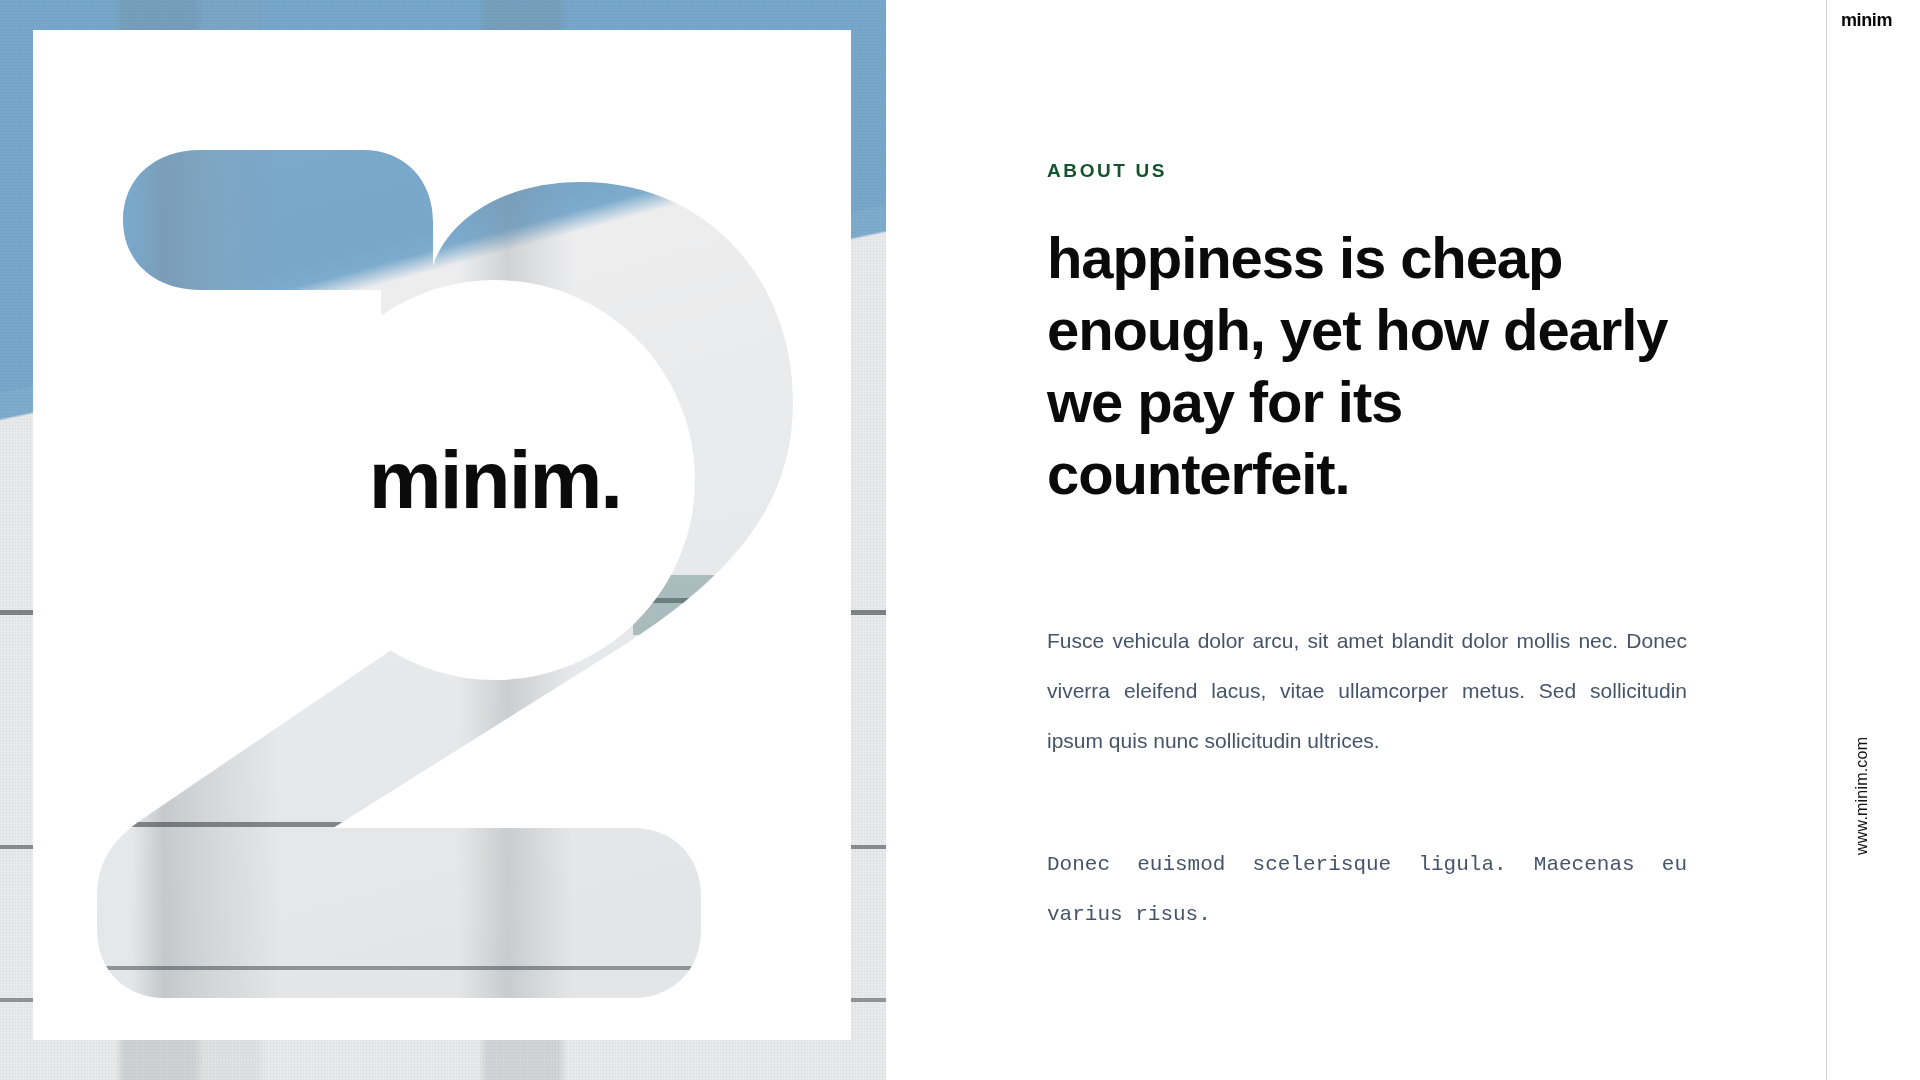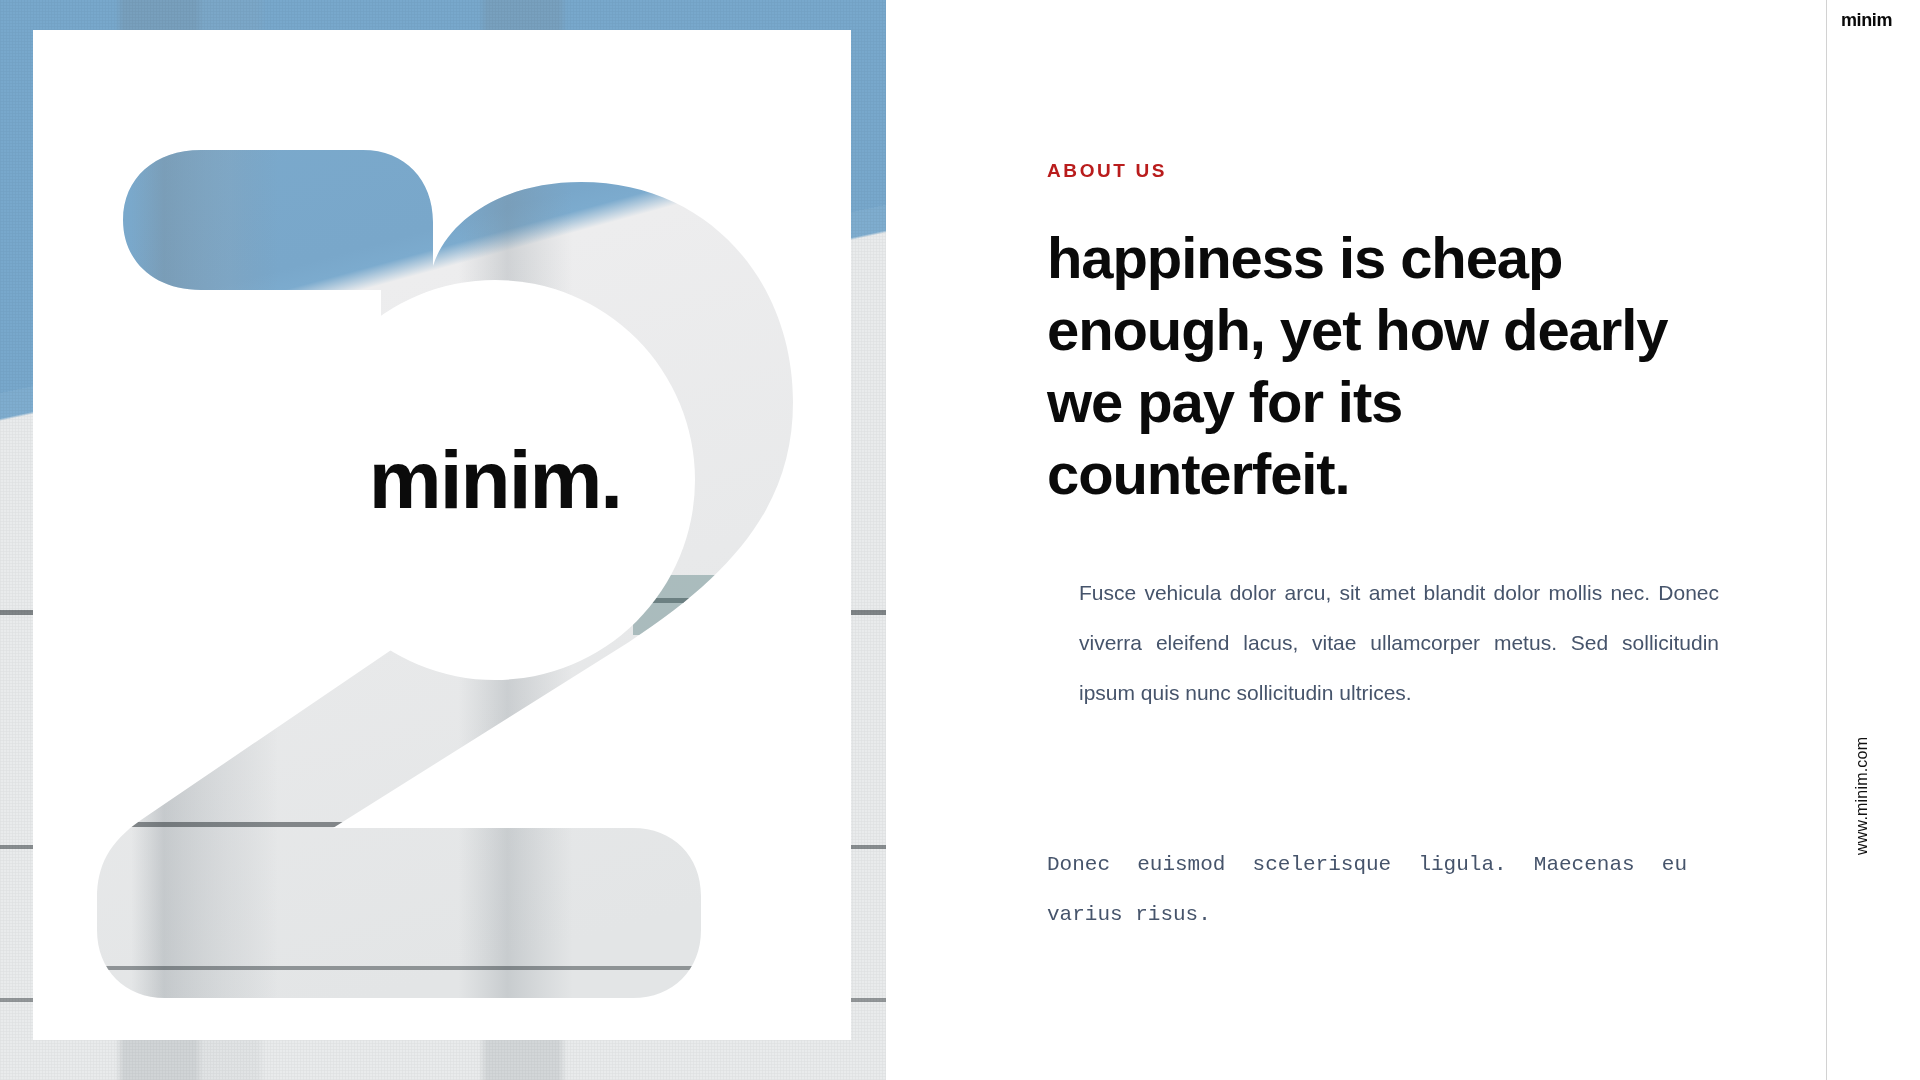--- a/index.html
+++ b/index.html
@@ -139,21 +139,21 @@
   }
 
   .eyebrow {
     position: absolute;
     top: 160px;
     left: 0;
     font-family: "Liberation Sans", sans-serif;
     font-size: 19px;
     font-weight: 700;
     letter-spacing: 2.6px;
-    color: #b91c1c;
+    color: #14532d;
     text-transform: uppercase;
     white-space: nowrap;
   }
 
   .headline {
     position: absolute;
     top: 222px;
     left: 0;
     width: 640px;
     margin: 0;
@@ -169,21 +169,21 @@
     position: absolute;
     left: 0;
     width: 640px;
     font-family: "Liberation Sans", sans-serif;
     font-size: 21px;
     line-height: 50px;
     color: #46546b;
     text-align: justify;
     margin: 0;
   }
-  .body-copy.p1 { top: 568px; margin-left: 32px; }
+  .body-copy.p1 { top: 616px; }
   .body-copy.p2 { top: 840px; font-family: Liberation Mono, monospace; }
 
   
   .rail-divider {
     position: absolute;
     left: 1826px;
     top: 0;
     width: 1px;
     height: 1080px;
     background: #d2d2d2;

